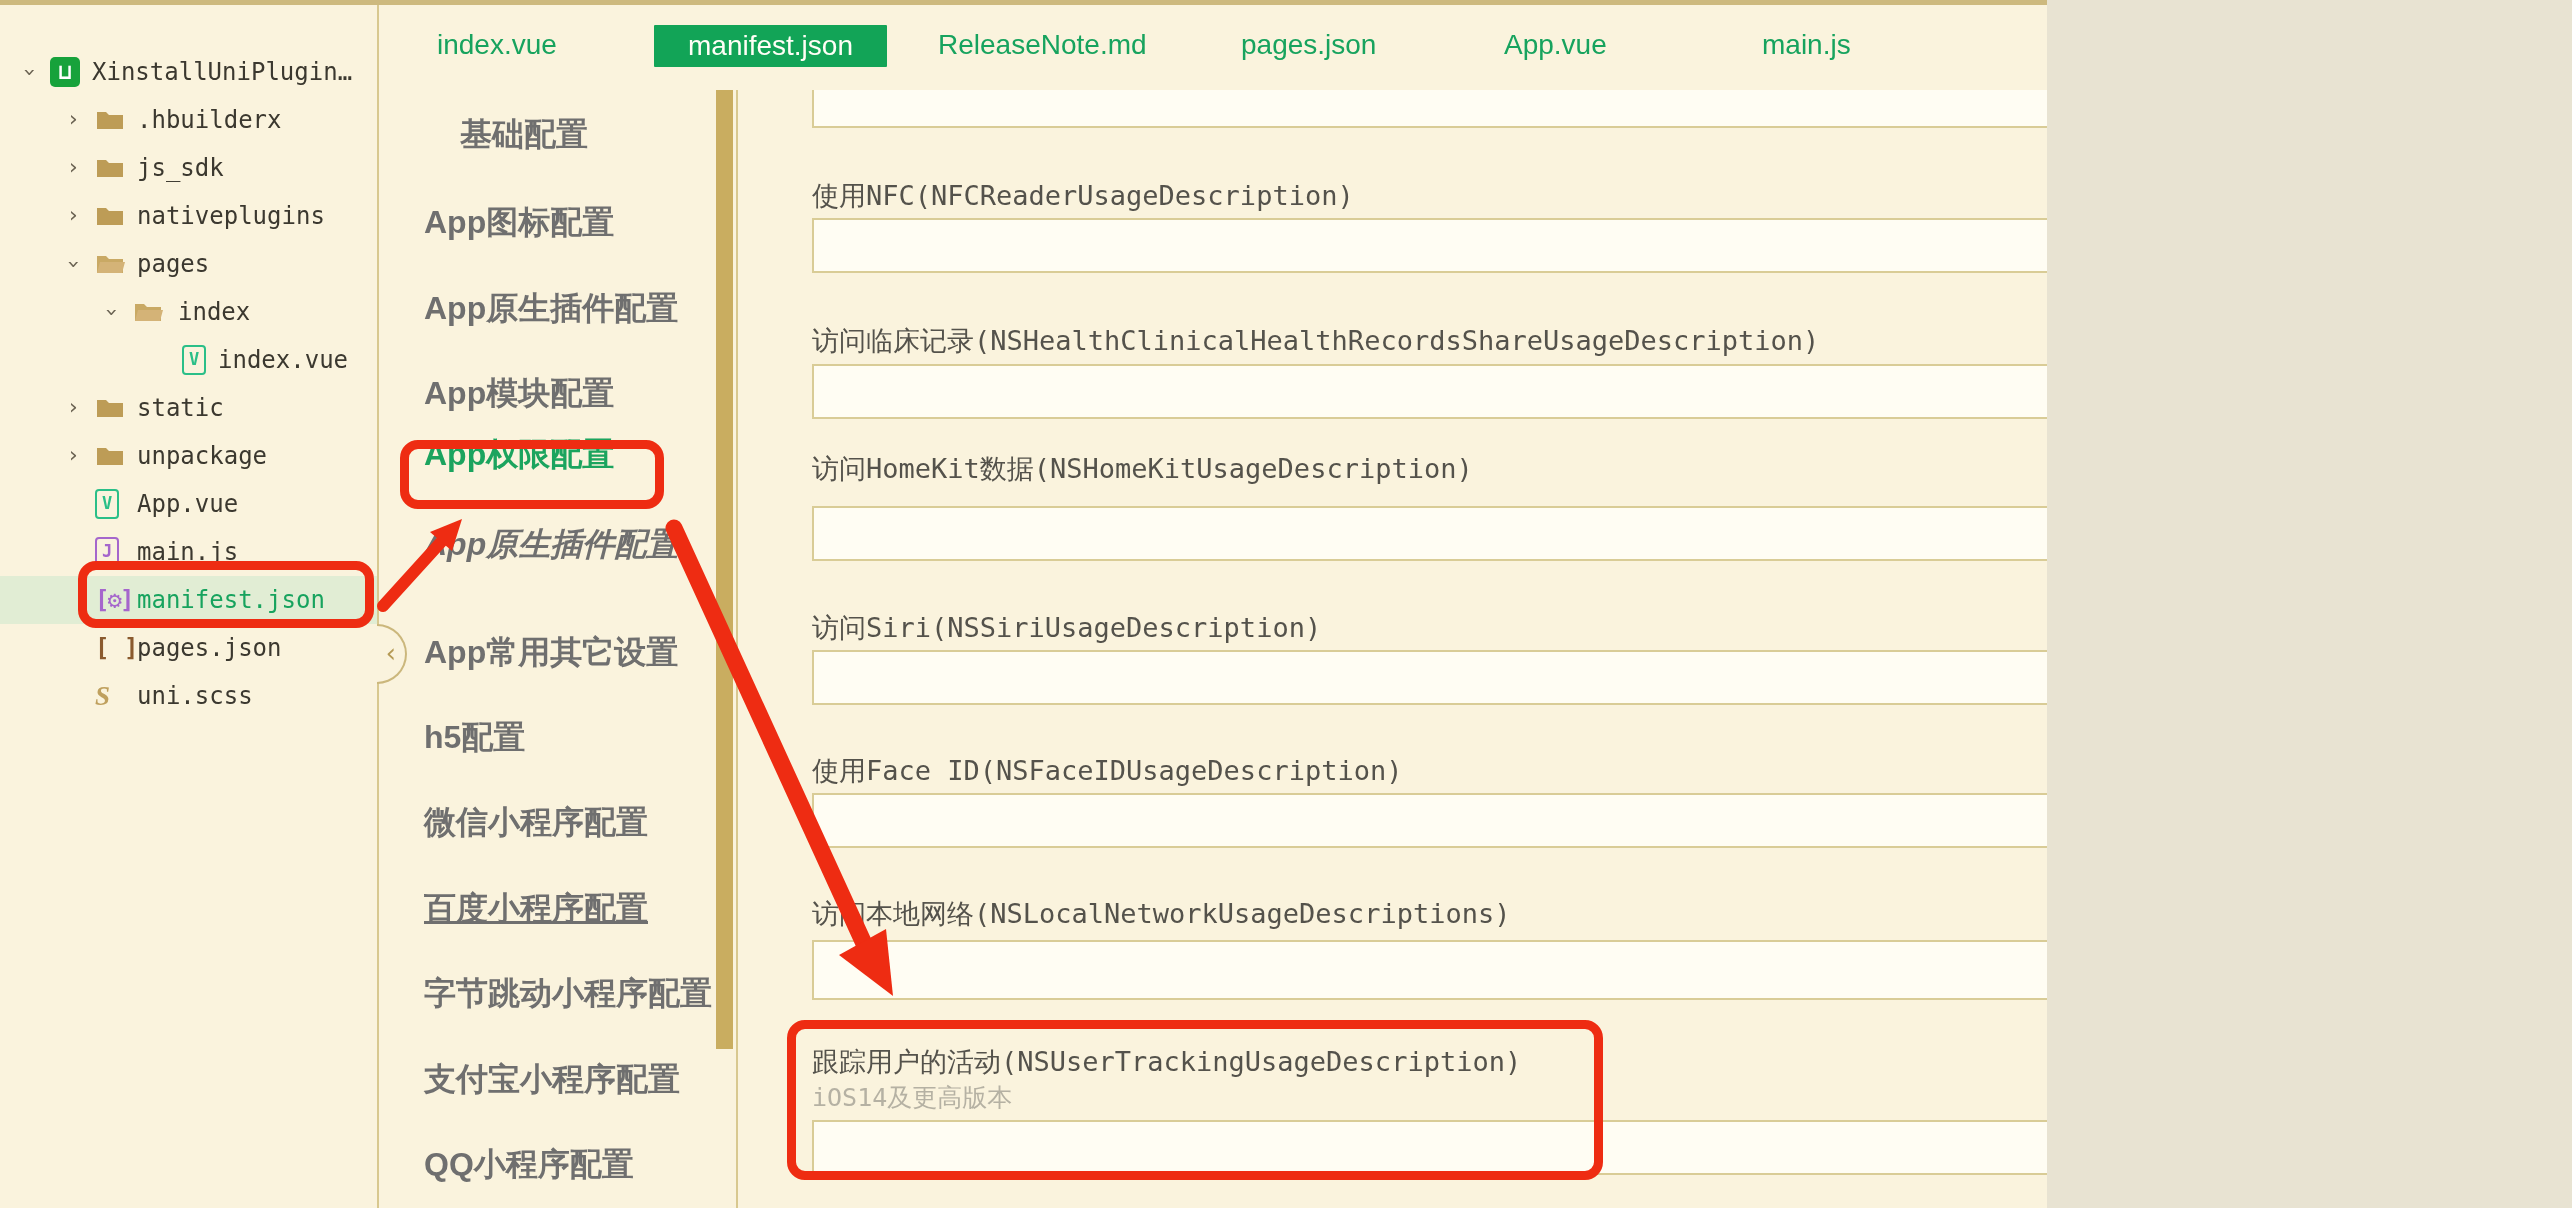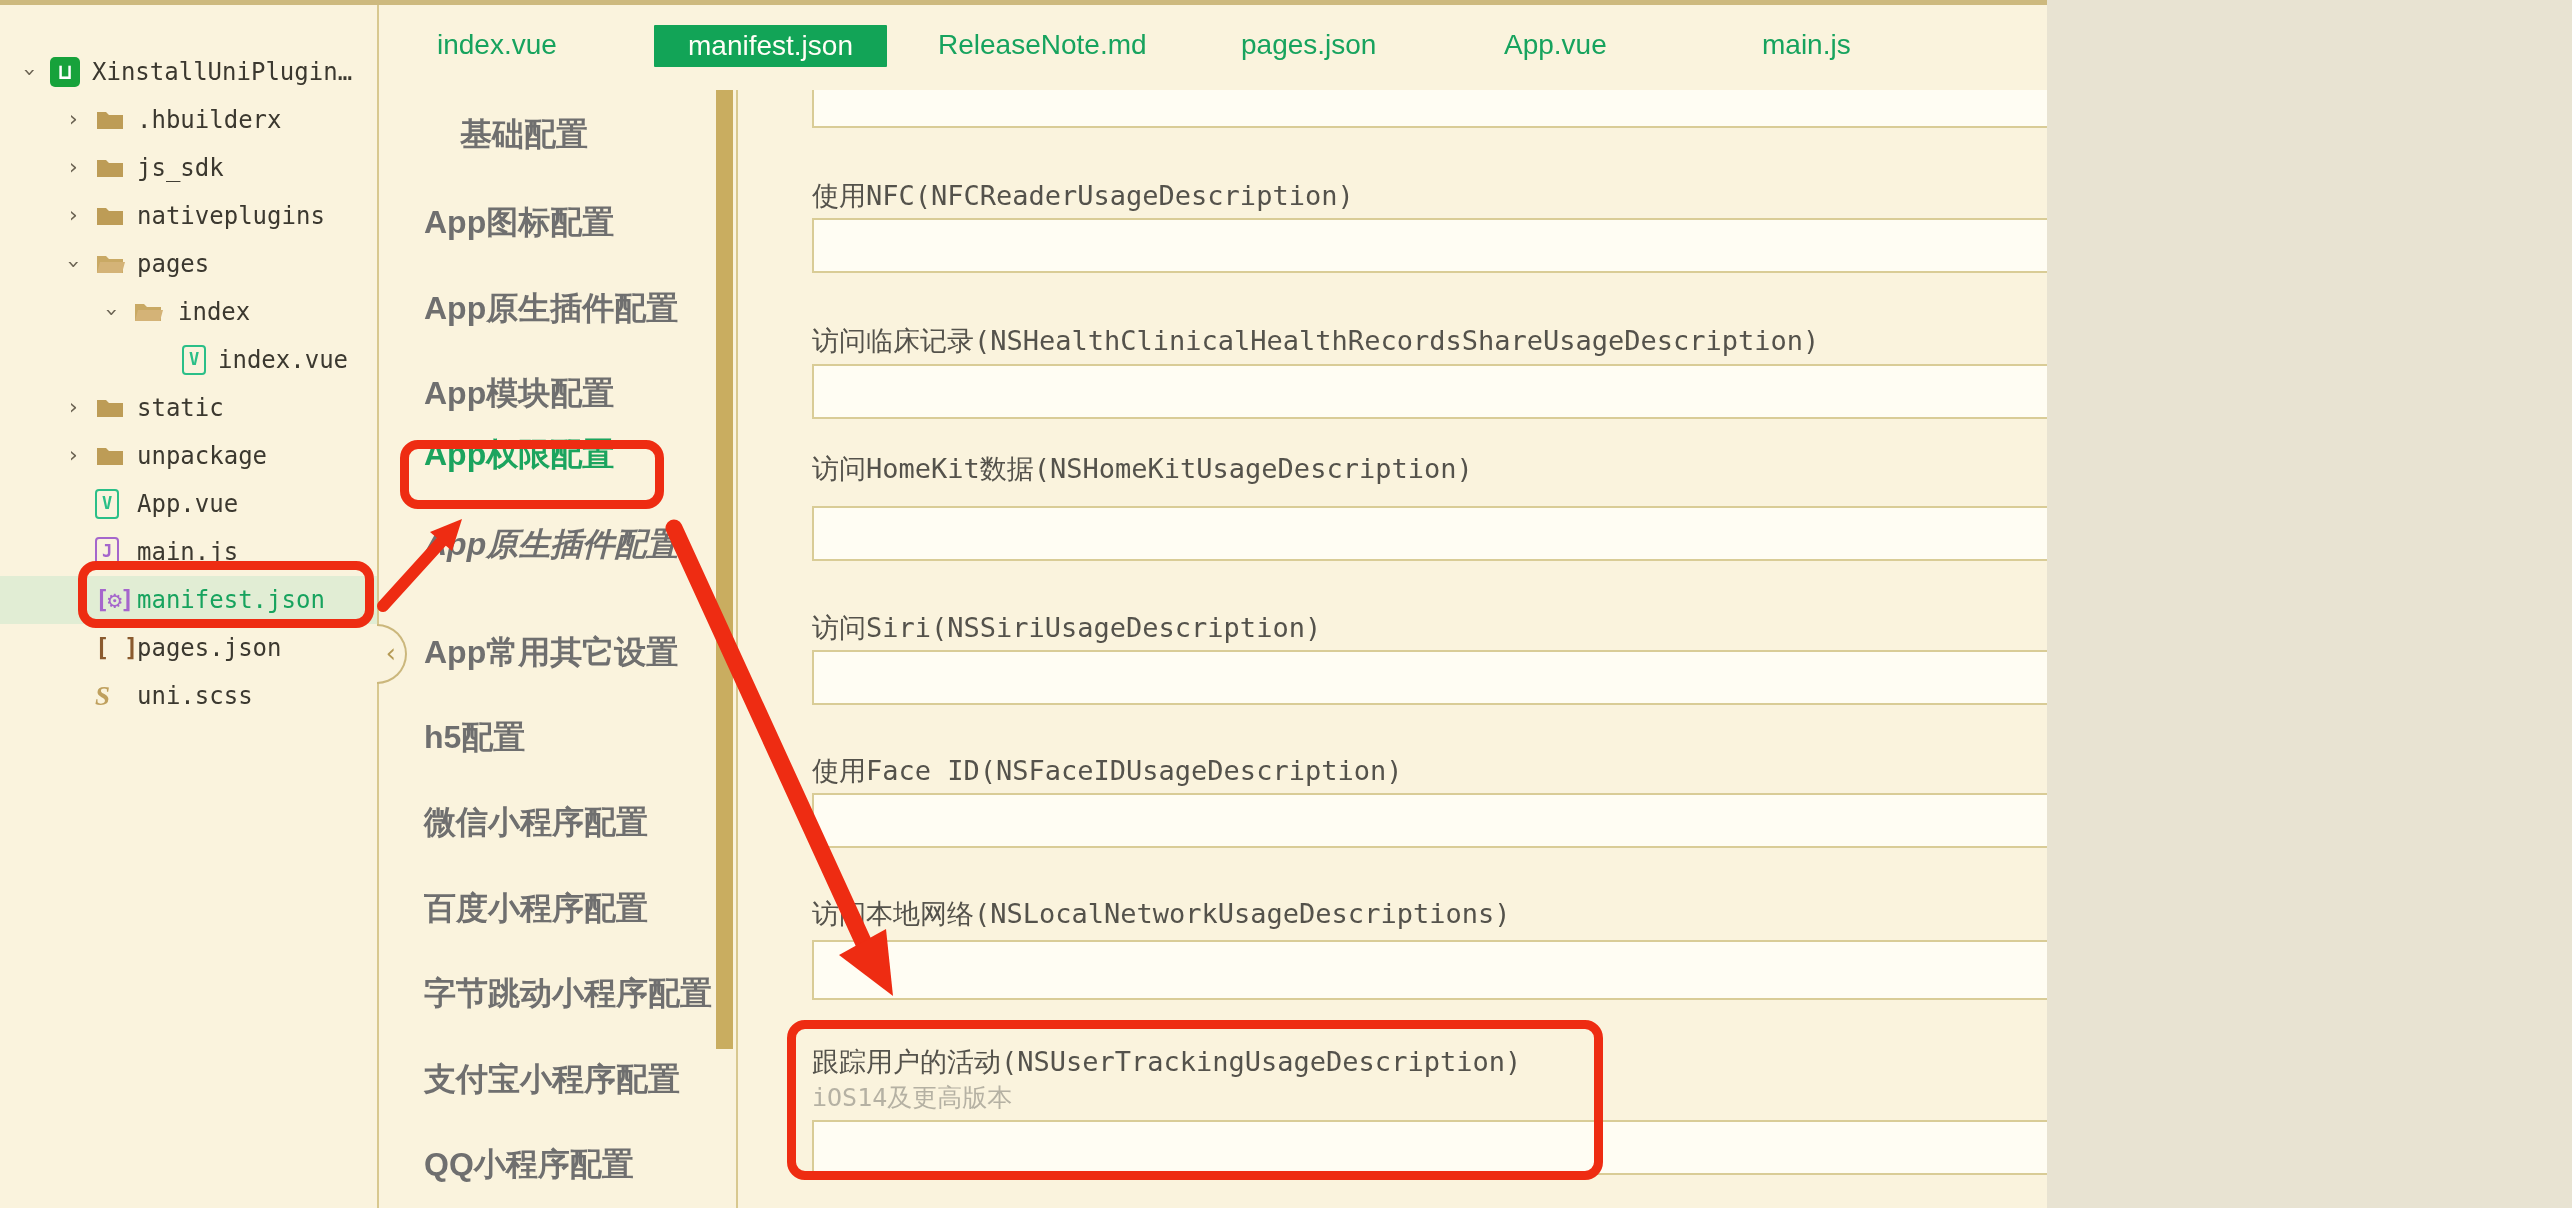--- a/index.html
+++ b/index.html
@@ -158,21 +158,21 @@
   <div id="configmenu">
       <div class="abs cfg-item" style="top: 110px; margin-left: 36px;">基础配置</div>
       <div class="abs cfg-item" style="top: 198px;">App图标配置</div>
       <div class="abs cfg-item" style="top: 284px;">App原生插件配置</div>
       <div class="abs cfg-item" style="top: 369px;">App模块配置</div>
       <div class="abs cfg-item active" style="top: 430px;">App权限配置</div>
       <div class="abs cfg-item" style="top: 520px; font-style: italic;">App原生插件配置</div>
       <div class="abs cfg-item" style="top: 628px;">App常用其它设置</div>
       <div class="abs cfg-item" style="top: 713px;">h5配置</div>
       <div class="abs cfg-item" style="top: 798px;">微信小程序配置</div>
-      <div class="abs cfg-item" style="top: 884px;">百度小程序配置</div>
+      <div class="abs cfg-item" style="top: 884px; text-decoration: underline;">百度小程序配置</div>
       <div class="abs cfg-item" style="top: 969px;">字节跳动小程序配置</div>
       <div class="abs cfg-item" style="top: 1055px;">支付宝小程序配置</div>
       <div class="abs cfg-item" style="top: 1140px;">QQ小程序配置</div>
     </div>
   <div id="formarea">
       <input type="text" class="abs f-input partial" style="top: 90px; height: 38px;">
       <div class="abs f-label" style="top: 179px;">使用NFC(NFCReaderUsageDescription)</div>
       <input type="text" class="abs f-input" style="top: 218px;">
       <div class="abs f-label" style="top: 324px;">访问临床记录(NSHealthClinicalHealthRecordsShareUsageDescription)</div>
       <input type="text" class="abs f-input" style="top: 364px;">

